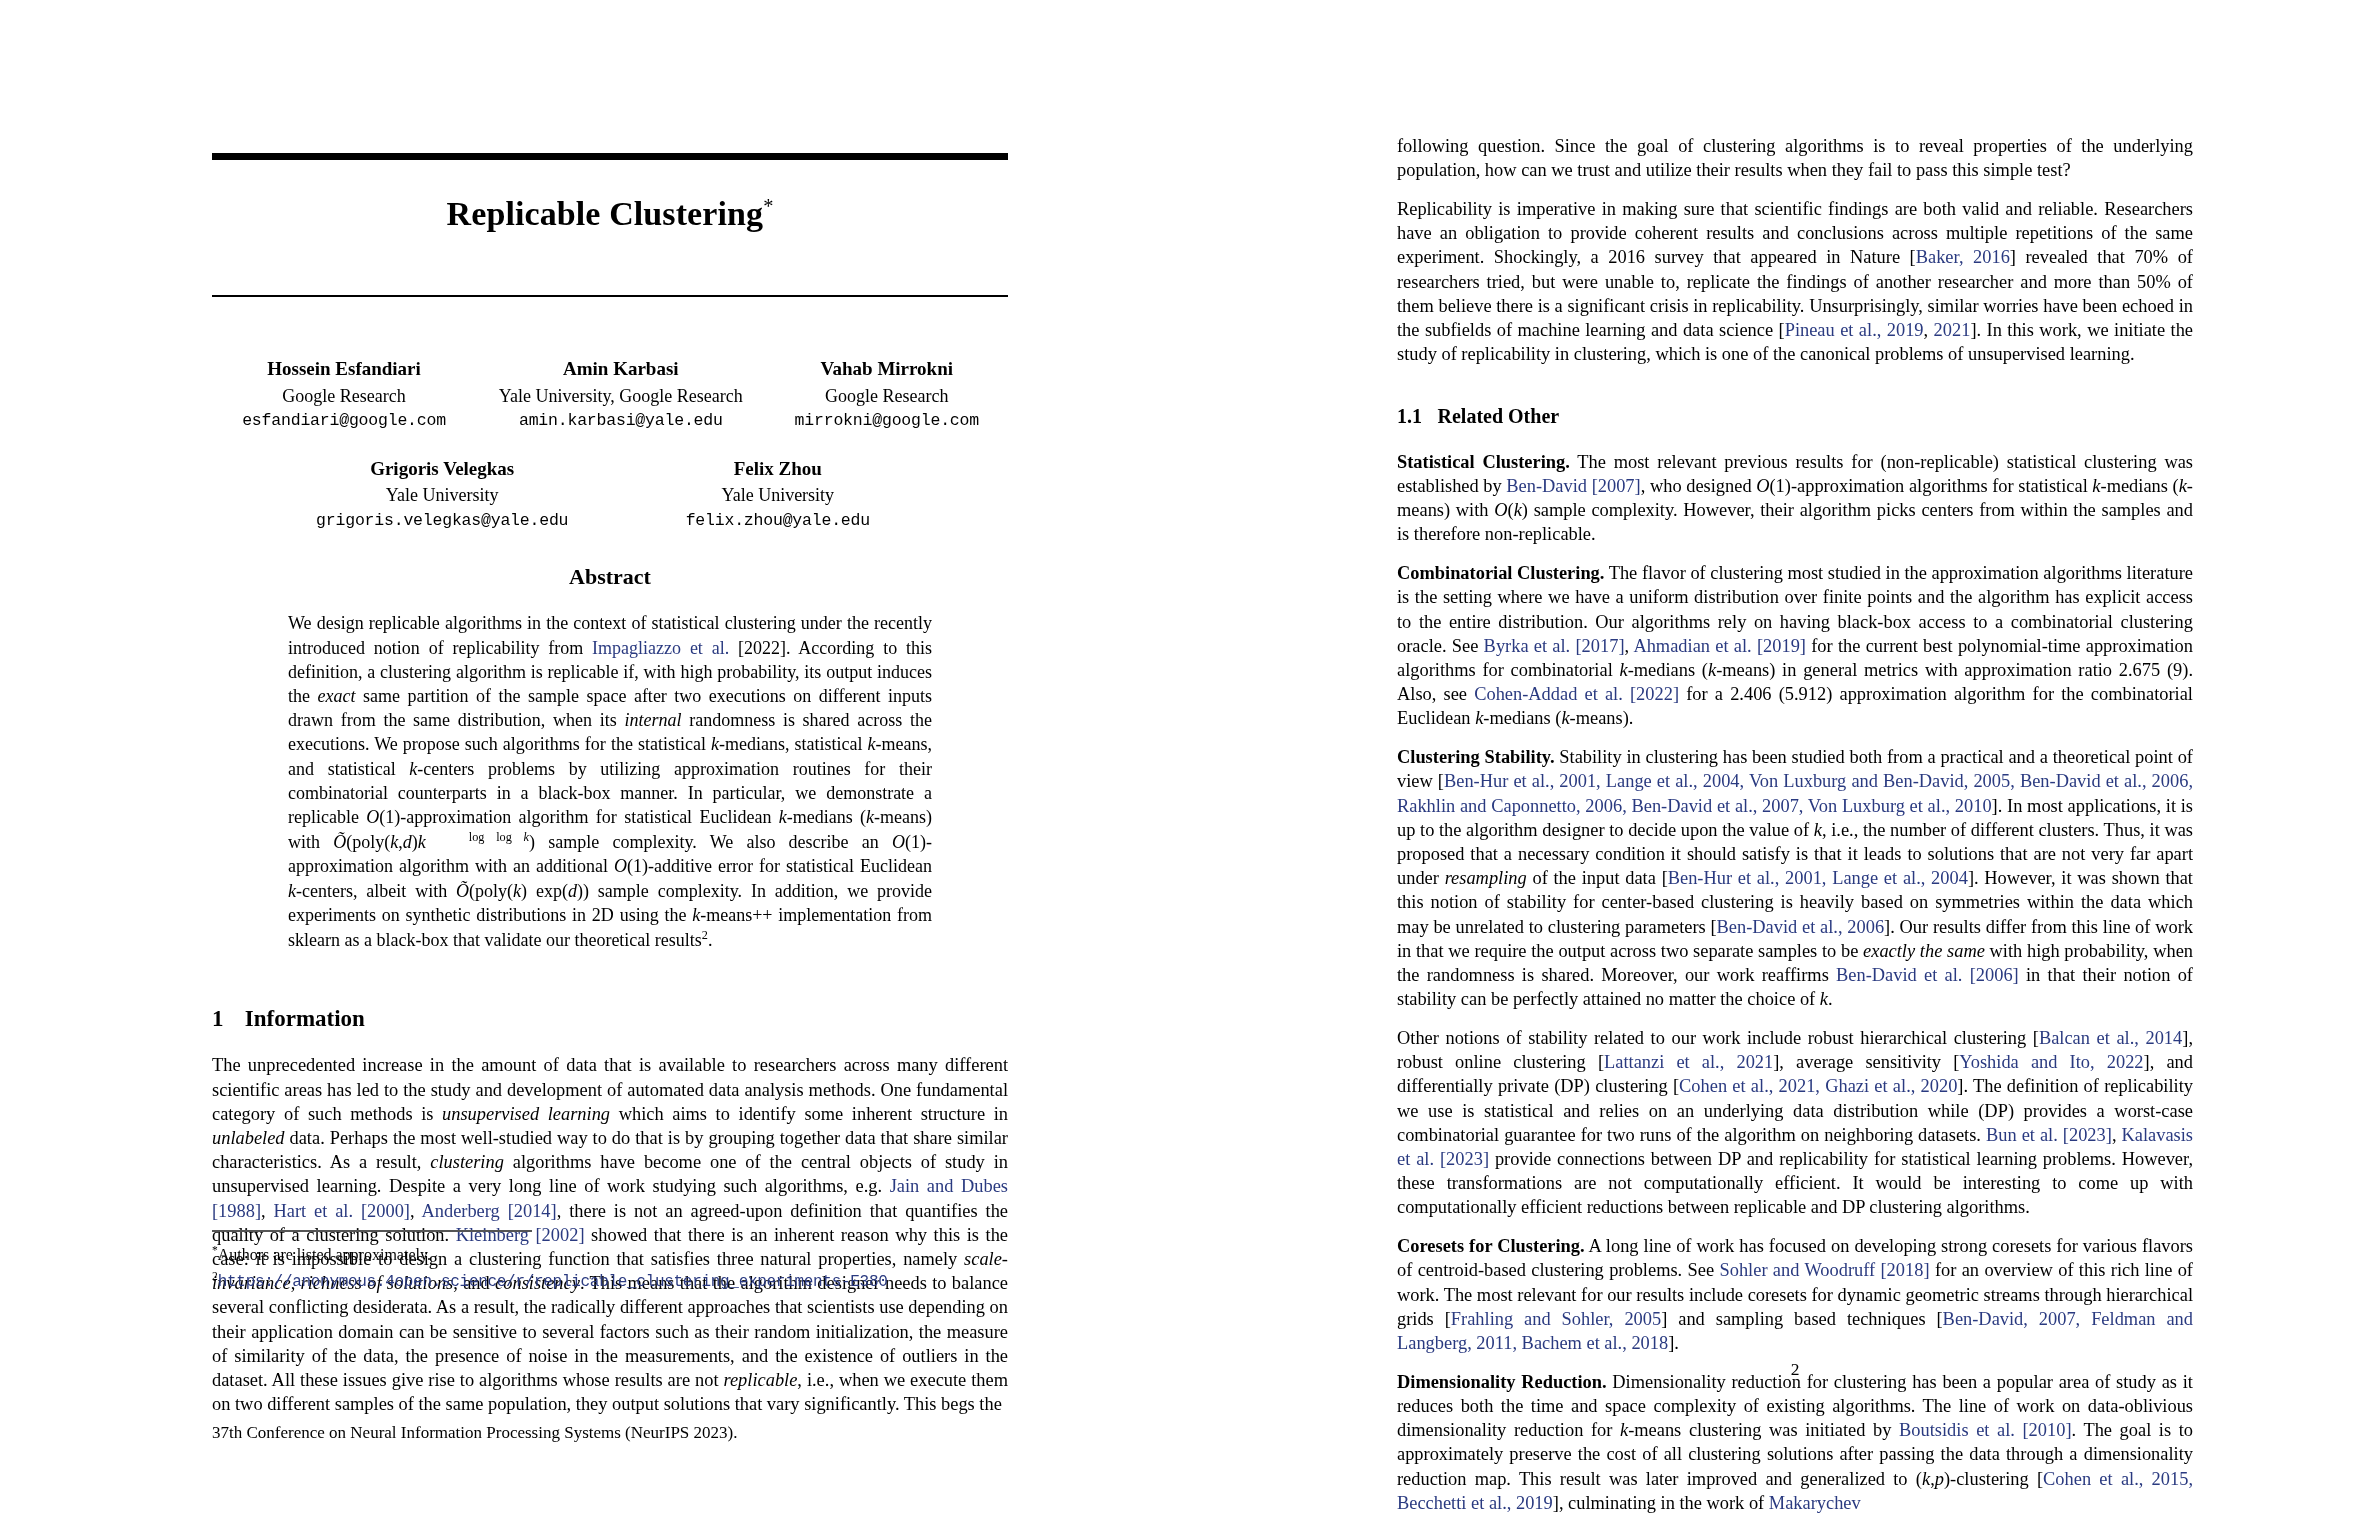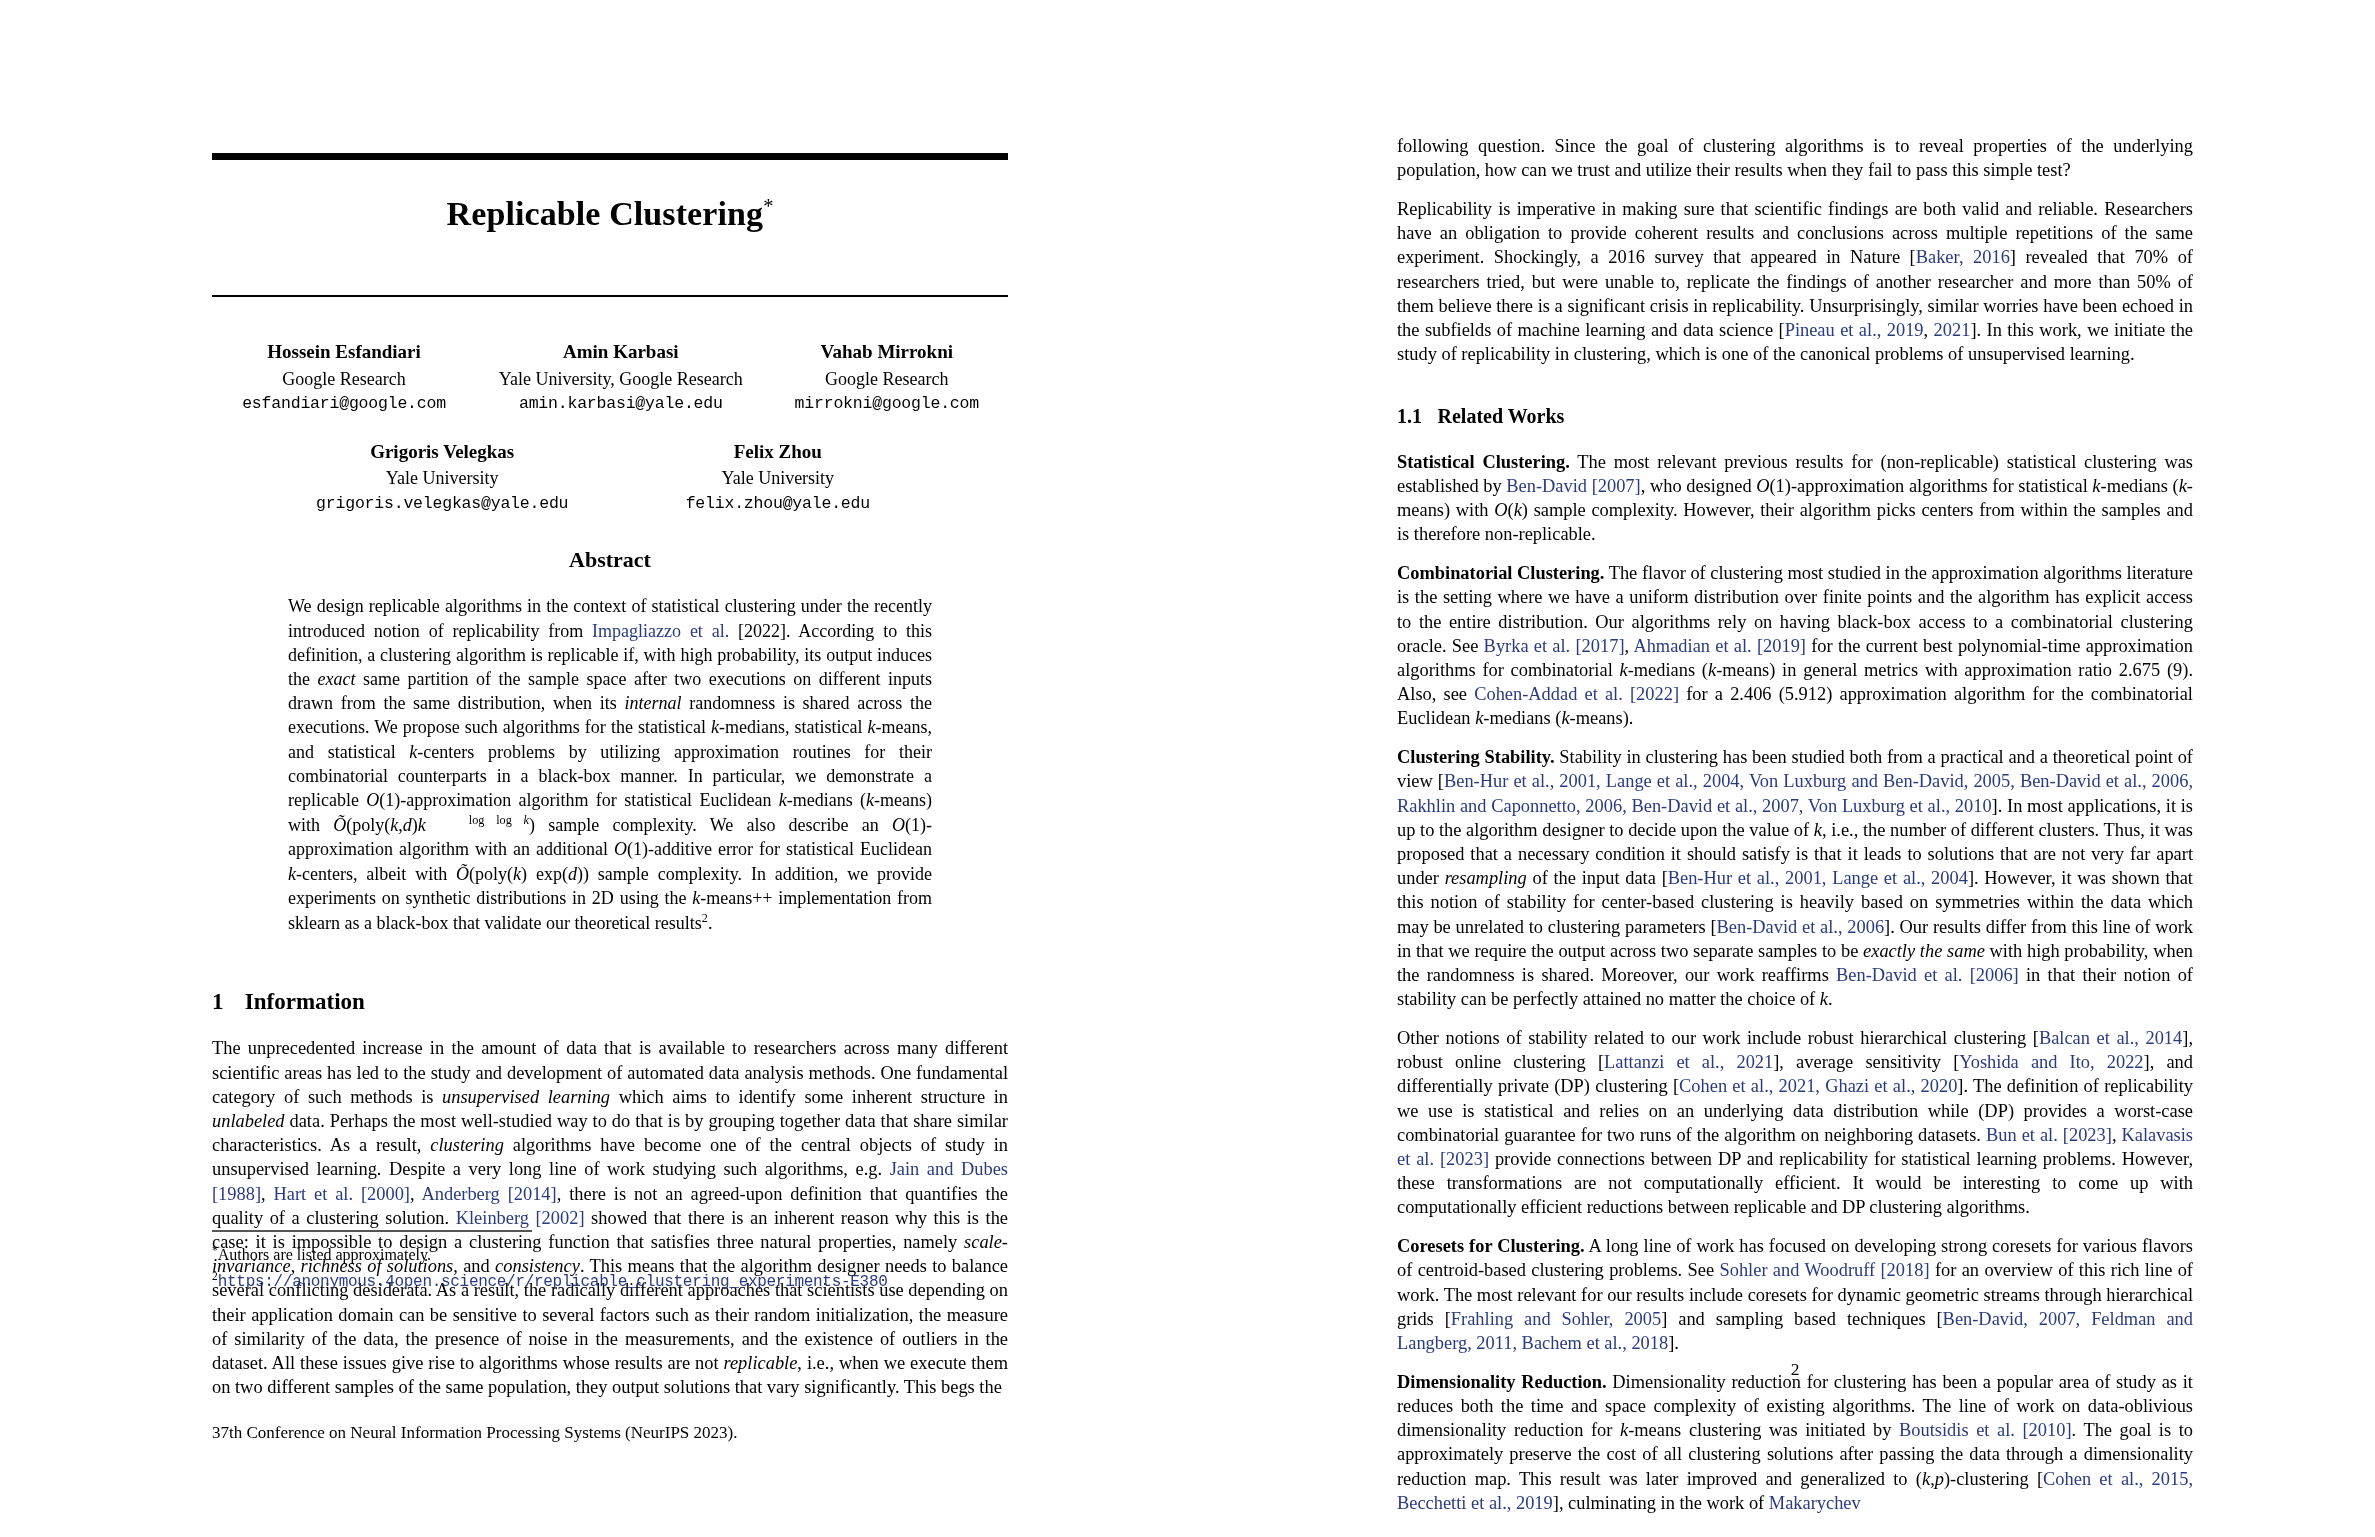--- a/index.html
+++ b/index.html
@@ -58,21 +58,21 @@
     line-height: 1.1;
   }
   .paper-title sup {
     font-size: 0.6em;
     font-weight: normal;
     vertical-align: super;
   }
 
   
   .authors {
-    margin-top: 43px;
+    margin-top: 60px;
   }
   .author-row {
     display: flex;
     justify-content: center;
     align-items: flex-start;
     margin-bottom: 25px;
   }
   .author-row.row2 { margin-top: 15.5px; }
   .author {
     text-align: center;
@@ -257,21 +257,21 @@
     </div>
 
     <div class="col col-right">
 
       <div style="height:134px"></div>
 
       <p class="body">following question. Since the goal of clustering algorithms is to reveal properties of the underlying population, how can we trust and utilize their results when they fail to pass this simple test?</p>
 
       <p class="body"><span>Replicability is imperative in making sure that scientific findings are both valid and reliable. Researchers have an obligation to provide coherent results and conclusions across multiple repetitions of the same experiment. Shockingly, a 2016 survey that appeared in Nature [</span><span class="cite">Baker, 2016</span><span>] revealed that 70% of researchers tried, but were unable to, replicate the findings of another researcher and more than 50% of them believe there is a significant crisis in replicability. Unsurprisingly, similar worries have been echoed in the subfields of machine learning and data science [</span><span class="cite">Pineau et al., 2019</span><span>, </span><span class="cite">2021</span><span>]. In this work, we initiate the study of replicability in clustering, which is one of the canonical problems of unsupervised learning.</span></p>
 
-      <div class="subsec-heading"><span class="num">1.1</span><span>Related Works</span></div>
+      <div class="subsec-heading"><span class="num">1.1</span><span>Related Other</span></div>
 
       <p class="body"><span class="runin">Statistical Clustering.</span><span> The most relevant previous results for (non-replicable) statistical clustering was established by </span><span class="cite">Ben-David</span><span class="cite"> [2007]</span><span>, who designed </span><span class="nowrap"><span class="mathit">O</span>(1)</span><span>-approximation algorithms for statistical </span><span class="mathit">k</span><span>-medians (</span><span class="mathit">k</span><span>-means) with </span><span class="nowrap"><span class="mathit">O</span>(<span class="mathit">k</span>)</span><span> sample complexity. However, their algorithm picks centers from within the samples and is therefore non-replicable.</span></p>
 
       <p class="body"><span class="runin">Combinatorial Clustering.</span><span> The flavor of clustering most studied in the approximation algorithms literature is the setting where we have a uniform distribution over finite points and the algorithm has explicit access to the entire distribution. Our algorithms rely on having black-box access to a combinatorial clustering oracle. See </span><span class="cite">Byrka et al.</span><span class="cite"> [2017]</span><span>, </span><span class="cite">Ahmadian et al.</span><span class="cite"> [2019]</span><span> for the current best polynomial-time approximation algorithms for combinatorial </span><span class="mathit">k</span><span>-medians (</span><span class="mathit">k</span><span>-means) in general metrics with approximation ratio 2.675 (9). Also, see </span><span class="cite">Cohen-Addad et al.</span><span class="cite"> [2022]</span><span> for a 2.406 (5.912) approximation algorithm for the combinatorial Euclidean </span><span class="mathit">k</span><span>-medians (</span><span class="mathit">k</span><span>-means).</span></p>
 
       <p class="body"><span class="runin">Clustering Stability.</span><span> Stability in clustering has been studied both from a practical and a theoretical point of view [</span><span class="cite">Ben-Hur et al., 2001, Lange et al., 2004, Von Luxburg and Ben-David, 2005, Ben-David et al., 2006, Rakhlin and Caponnetto, 2006, Ben-David et al., 2007, Von Luxburg et al., 2010</span><span>]. In most applications, it is up to the algorithm designer to decide upon the value of </span><span class="mathit">k</span><span>, i.e., the number of different clusters. Thus, it was proposed that a necessary condition it should satisfy is that it leads to solutions that are not very far apart under </span><i>resampling</i><span> of the input data [</span><span class="cite">Ben-Hur et al., 2001, Lange et al., 2004</span><span>]. However, it was shown that this notion of stability for center-based clustering is heavily based on symmetries within the data which may be unrelated to clustering parameters [</span><span class="cite">Ben-David et al., 2006</span><span>]. Our results differ from this line of work in that we require the output across two separate samples to be </span><i>exactly the same</i><span> with high probability, when the randomness is shared. Moreover, our work reaffirms </span><span class="cite">Ben-David et al.</span><span class="cite"> [2006]</span><span> in that their notion of stability can be perfectly attained no matter the choice of </span><span class="mathit">k</span><span>.</span></p>
 
       <p class="body"><span>Other notions of stability related to our work include robust hierarchical clustering [</span><span class="cite">Balcan et al., 2014</span><span>], robust online clustering [</span><span class="cite">Lattanzi et al., 2021</span><span>], average sensitivity [</span><span class="cite">Yoshida and Ito, 2022</span><span>], and differentially private (DP) clustering [</span><span class="cite">Cohen et al., 2021, Ghazi et al., 2020</span><span>]. The definition of replicability we use is statistical and relies on an underlying data distribution while (DP) provides a worst-case combinatorial guarantee for two runs of the algorithm on neighboring datasets. </span><span class="cite">Bun et al.</span><span class="cite"> [2023]</span><span>, </span><span class="cite">Kalavasis et al.</span><span class="cite"> [2023]</span><span> provide connections between DP and replicability for statistical learning problems. However, these transformations are not computationally efficient. It would be interesting to come up with computationally efficient reductions between replicable and DP clustering algorithms.</span></p>
 
       <p class="body"><span class="runin">Coresets for Clustering.</span><span> A long line of work has focused on developing strong coresets for various flavors of centroid-based clustering problems. See </span><span class="cite">Sohler and Woodruff</span><span class="cite"> [2018]</span><span> for an overview of this rich line of work. The most relevant for our results include coresets for dynamic geometric streams through hierarchical grids [</span><span class="cite">Frahling and Sohler, 2005</span><span>] and sampling based techniques [</span><span class="cite">Ben-David, 2007, Feldman and Langberg, 2011, Bachem et al., 2018</span><span>].</span></p>

